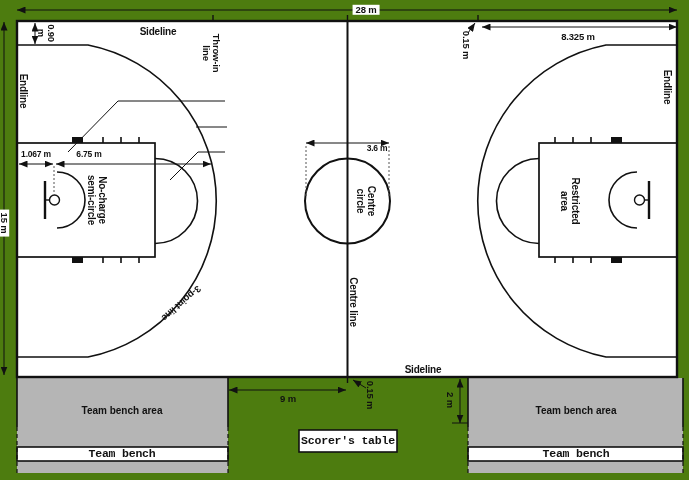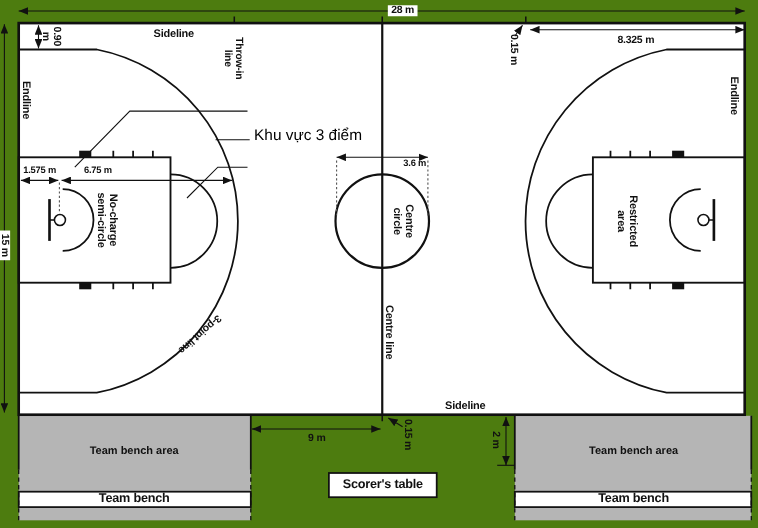--- a/index.html
+++ b/index.html
@@ -9,21 +9,21 @@
   .lb{position:absolute;transform:translate(-50%,-50%);white-space:pre;text-align:center;
       font:bold 9.5px "Liberation Sans",sans-serif;letter-spacing:-0.2px;line-height:1.1;color:#111;}
   .r90{transform:translate(-50%,-50%) rotate(90deg);}
   .r139{transform:translate(-50%,-50%) rotate(139deg);}
   .bg{background:#fff;padding:0 3px;}
   .sm8{font-size:8.5px;}
   .md{font-size:10px;}
   .vi{position:absolute;transform:translate(0,-50%);white-space:nowrap;
       font:14px "Liberation Sans",sans-serif;color:#000;}
   .bench-t{font-size:10px;letter-spacing:0;}
-  .bench-s{font-size:11.5px;}
+  .bench-s{font-size:11.5px;font-family:Liberation Mono, monospace;}
 </style>
 </head>
 <body>
 
 <div id="stage">
 
   <svg width="689" height="480" viewBox="0 0 689 480">
     <defs>
       <marker id="ah" markerUnits="userSpaceOnUse" markerWidth="9" markerHeight="7" refX="8.5" refY="3.5" orient="auto-start-reverse">
         <path d="M0,0 L8.5,3.5 L0,7 Z" fill="#111"></path>
@@ -105,21 +105,21 @@
       <path d="M225,152 H198 L170,180"></path>
     </g>
   </svg>
 
   <div class="lb bg" style="left:366px;top:10px">28 m</div>
   <div class="lb" style="left:578px;top:37px">8.325 m</div>
   <div class="lb r90 bg" style="left:4px;top:223px">15 m</div>
   <div class="lb r90" style="left:46px;top:33px">0.90
 m</div>
   <div class="lb r90" style="left:466px;top:45px">0.15 m</div>
-  <div class="lb sm8" style="left:36px;top:155px">1.575 m</div>
+  <div class="lb sm8" style="left:36px;top:155px">1.067 m</div>
   <div class="lb sm8" style="left:89px;top:155px">6.75 m</div>
   <div class="lb sm8" style="left:377px;top:149px">3.6 m</div>
   <div class="lb" style="left:288px;top:399px">9 m</div>
   <div class="lb r90" style="left:370px;top:395px">0.15 m</div>
   <div class="lb r90" style="left:450px;top:400px">2 m</div>
 
   <div class="lb md" style="left:158px;top:31px">Sideline</div>
   <div class="lb md" style="left:423px;top:369px">Sideline</div>
   <div class="lb r90 md" style="left:23px;top:91px">Endline</div>
   <div class="lb r90 md" style="left:667px;top:87px">Endline</div>
@@ -127,21 +127,20 @@
 line</div>
   <div class="lb r90 md" style="left:366px;top:201px">Centre
 circle</div>
   <div class="lb r90 md" style="left:353px;top:302px">Centre line</div>
   <div class="lb r90 md" style="left:97px;top:200px">No-charge
 semi-circle</div>
   <div class="lb r90 md" style="left:570px;top:201px">Restricted
 area</div>
   <div class="lb r139" style="left:181px;top:303px">3-point line</div>
 
-  <div class="vi" style="left:231px;top:122px">Khu vực 3 điểm</div>
 
   <div class="lb bench-t" style="left:122px;top:410px">Team bench area</div>
   <div class="lb bench-t" style="left:576px;top:410px">Team bench area</div>
   <div class="lb bench-s" style="left:122px;top:454px">Team bench</div>
   <div class="lb bench-s" style="left:576px;top:454px">Team bench</div>
   <div class="lb bench-s" style="left:348px;top:441px">Scorer's table</div>
 
 </div>
 
 </body></html>

